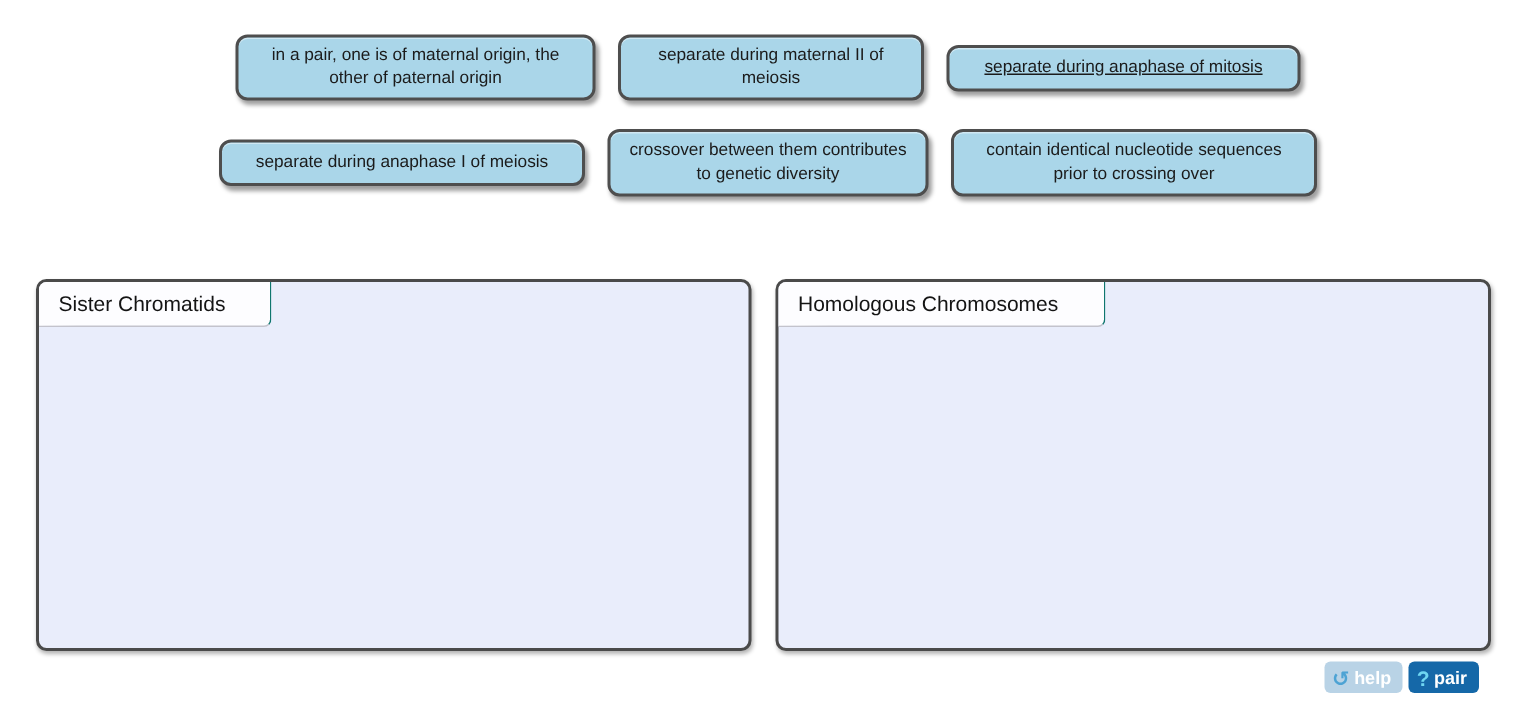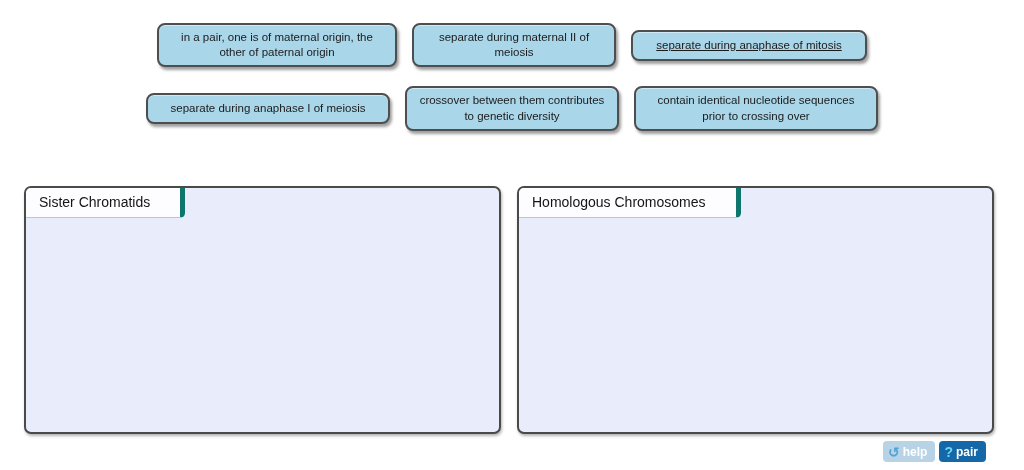--- a/index.html
+++ b/index.html
@@ -43,21 +43,21 @@
     background: #e9edfb;
     border: 2px solid #4a4a4a;
     border-radius: 7px;
     box-shadow: 1px 2px 3px rgba(0,0,0,0.3);
   }
   .bin-left  { left: 24px; }
   .bin-right { left: 517px; }
   .bin-tab {
     position: absolute; top: 0; left: 0;
     background: #fdfdff;
-    border-right: 5px solid #0f766e;
+    border-right: 1px solid #0f766e;
     border-bottom: 1px solid #c3c3cc;
     border-top-left-radius: 5px;
     border-bottom-right-radius: 5px;
     padding: 6px 30px 7px 13px;
     font-size: 14px; color: #141414;
     white-space: nowrap;
   }
 
   
   .toolbar {

